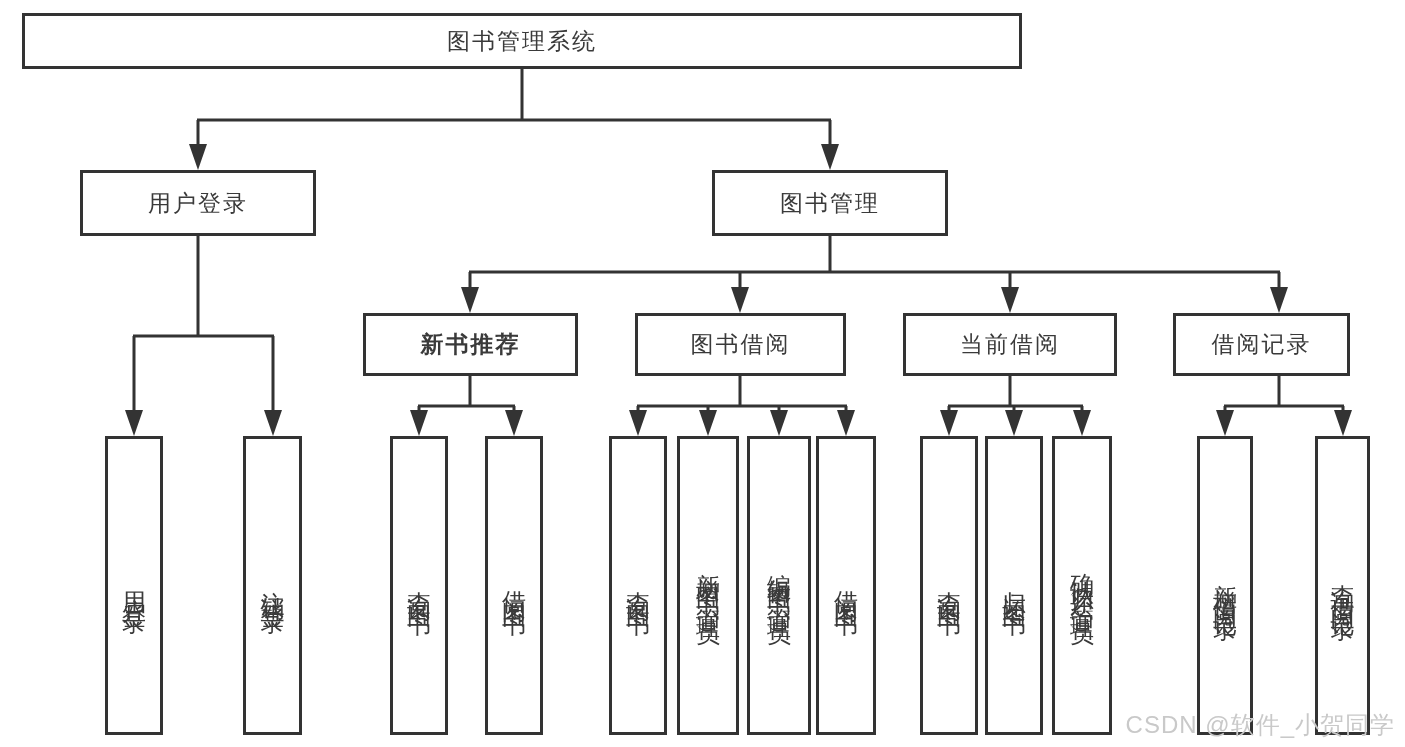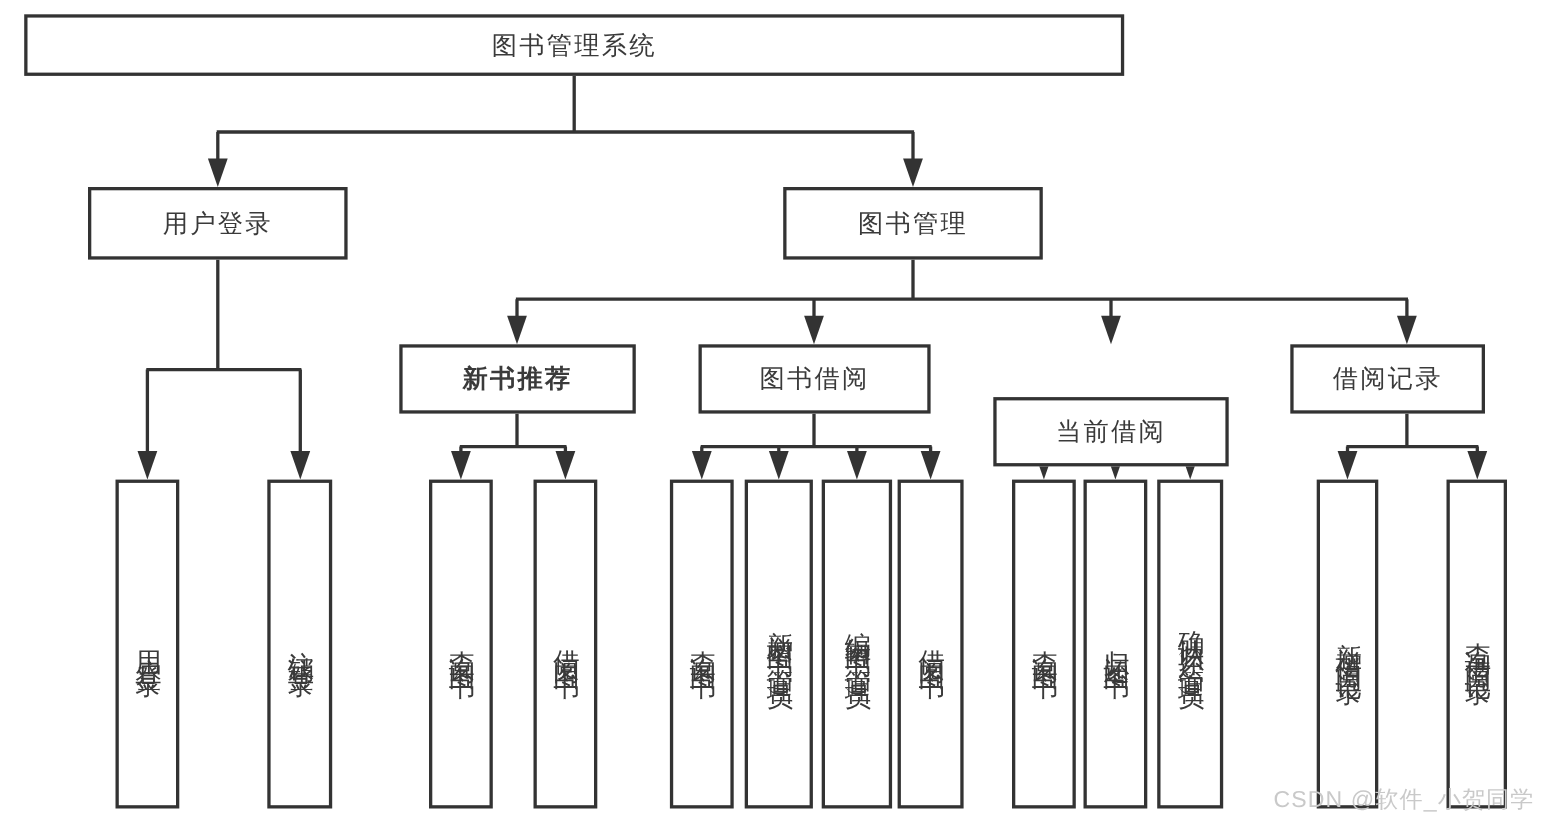--- a/index.html
+++ b/index.html
@@ -59,21 +59,21 @@
     font-size: 24px;
     letter-spacing: 7px;
     line-height: 1;
     color: var(--text);
   }
 
   .watermark {
     position: absolute;
     right: 10px;
     bottom: 6px;
-    font-size: 21px;
+    font-size: 24px;
     letter-spacing: 1px;
     color: var(--watermark);
     z-index: 5;
     white-space: nowrap;
   }
 </style>
 </head>
 <body>
 
 <div class="canvas">
@@ -138,21 +138,21 @@
   <div class="box hbox" style="left:712px; top:170px; width:236px; height:66px;">
     <span>图书管理</span>
   </div>
 
   <div class="box hbox" style="left:363px; top:313px; width:215px; height:63px;font-weight:bold;">
     <span>新书推荐</span>
   </div>
   <div class="box hbox" style="left:635px; top:313px; width:211px; height:63px;">
     <span>图书借阅</span>
   </div>
-  <div class="box hbox" style="left:903px; top:313px; width:214px; height:63px;margin-top:48px;">
+  <div class="box hbox" style="left:903px; top:313px; width:214px; height:63px;">
     <span>当前借阅</span>
   </div>
   <div class="box hbox" style="left:1173px; top:313px; width:177px; height:63px;">
     <span>借阅记录</span>
   </div>
 
   <div class="box vbox" style="left:105px; width:58px;">
     <span class="vlabel">用户登录</span>
   </div>
   <div class="box vbox" style="left:243px; width:59px;">

